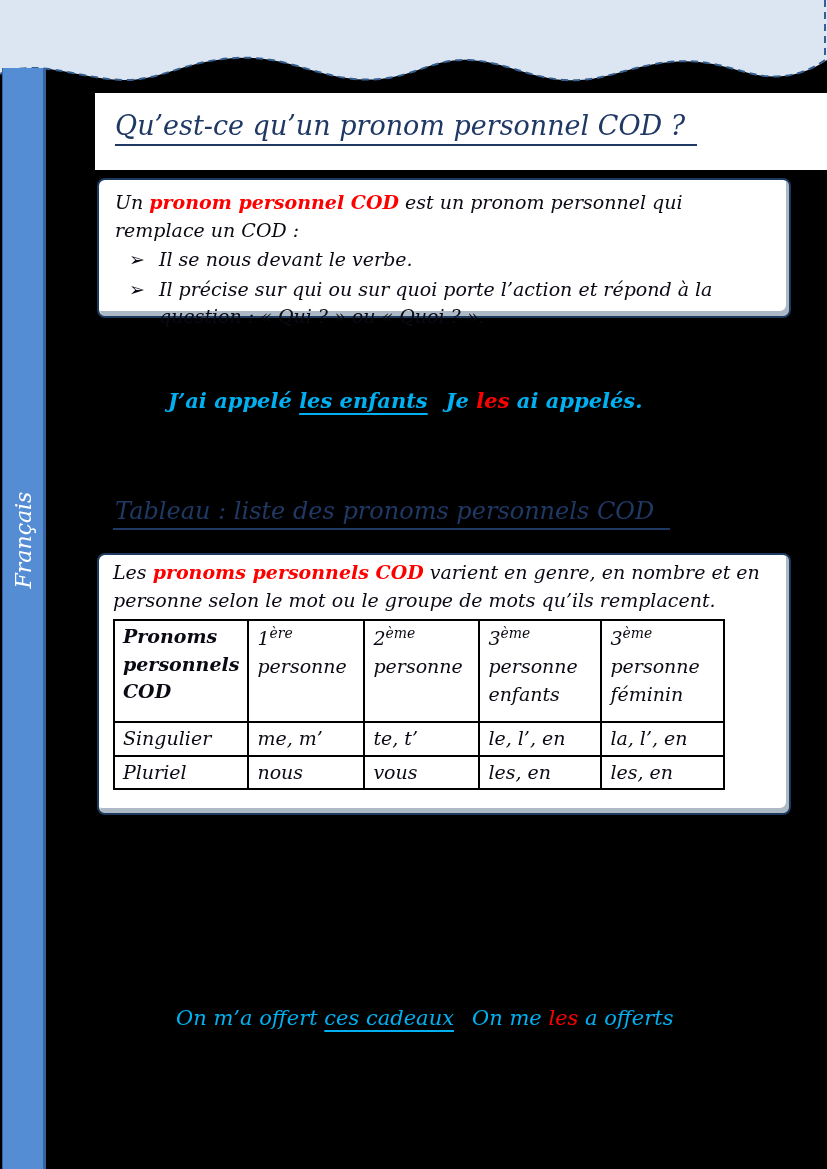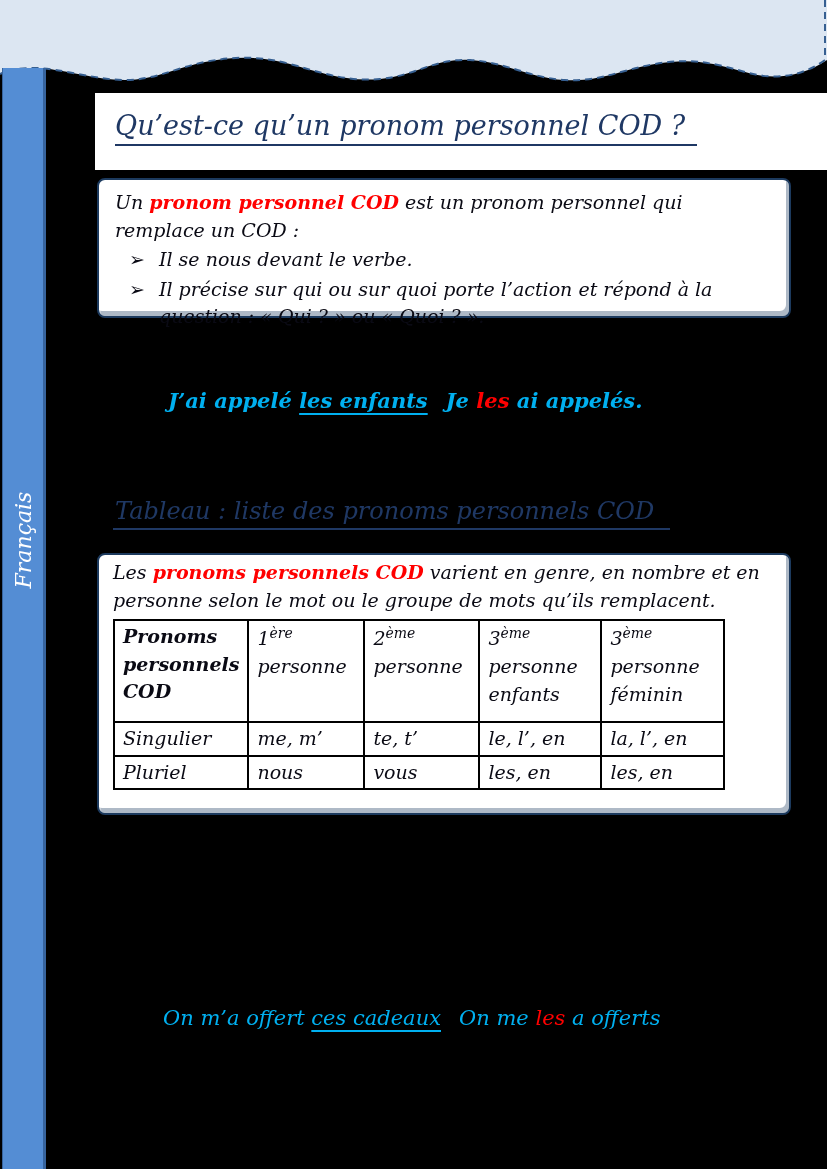--- a/index.html
+++ b/index.html
@@ -152,17 +152,17 @@
         <td>nous</td>
         <td>vous</td>
         <td>les, en</td>
         <td>les, en</td>
       </tr>
     </tbody>
       </table>
   </div>
 
 
-  <div class="example" style="left:163px;top:1006px;font-style:italic;">
+  <div class="example" style="left:176px;top:1006px;font-style:italic;">
     <span>On m’a offert </span><span class="u">ces cadeaux</span><span class="gap"></span><span>On me </span><span class="red">les</span><span> a offerts</span>
   </div>
 
 </div>
 
 </body></html>

